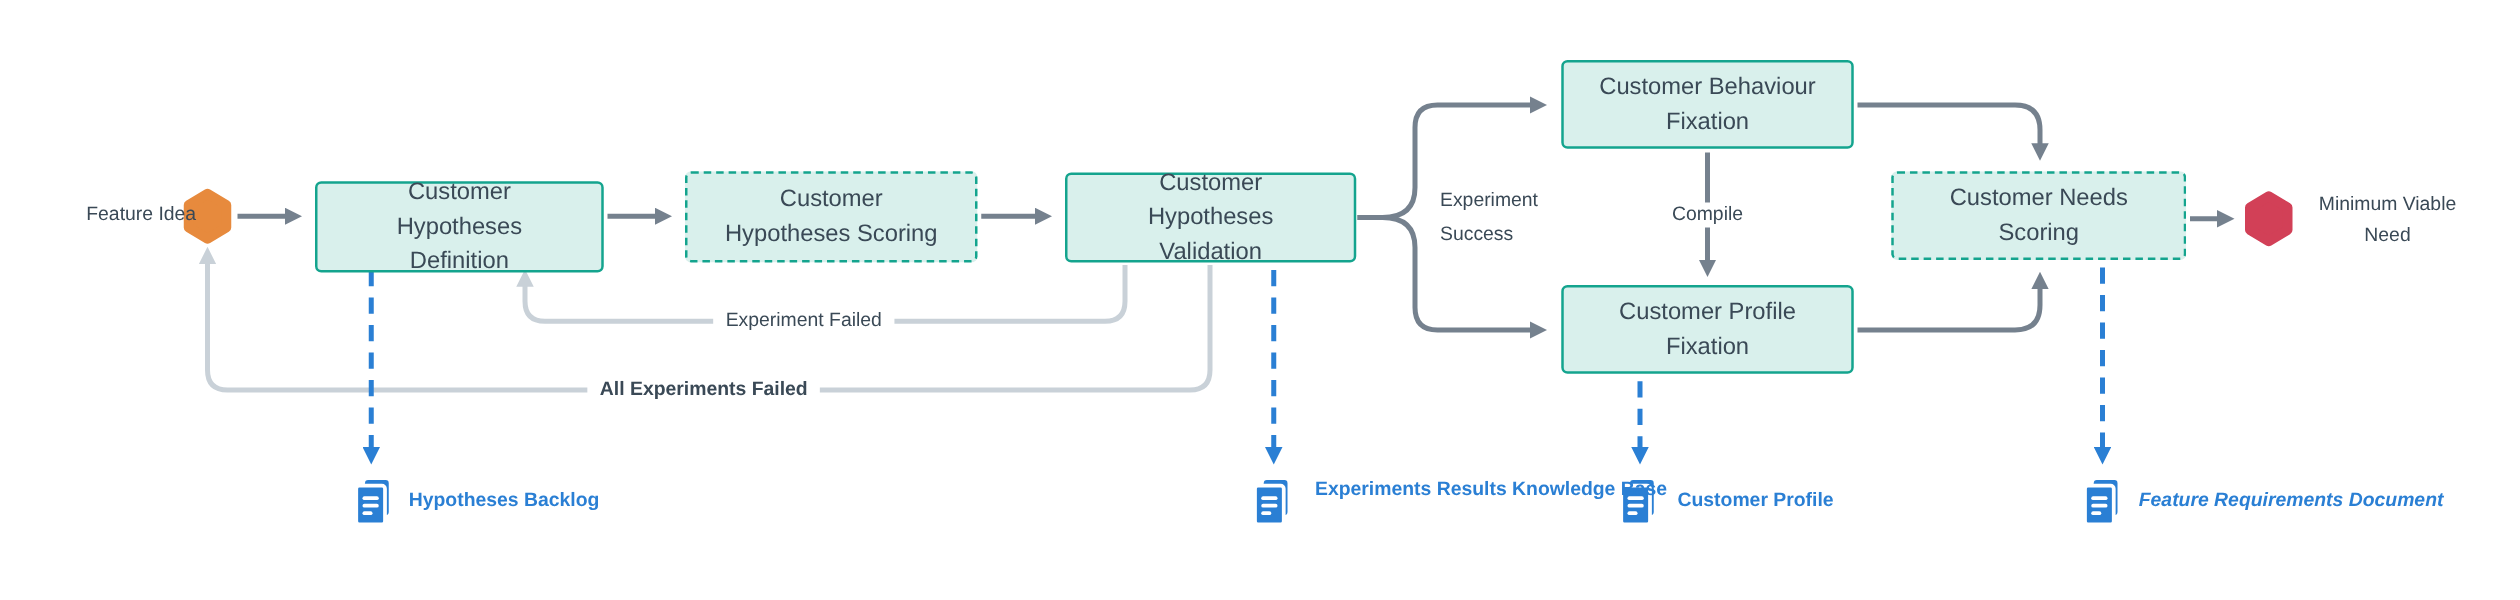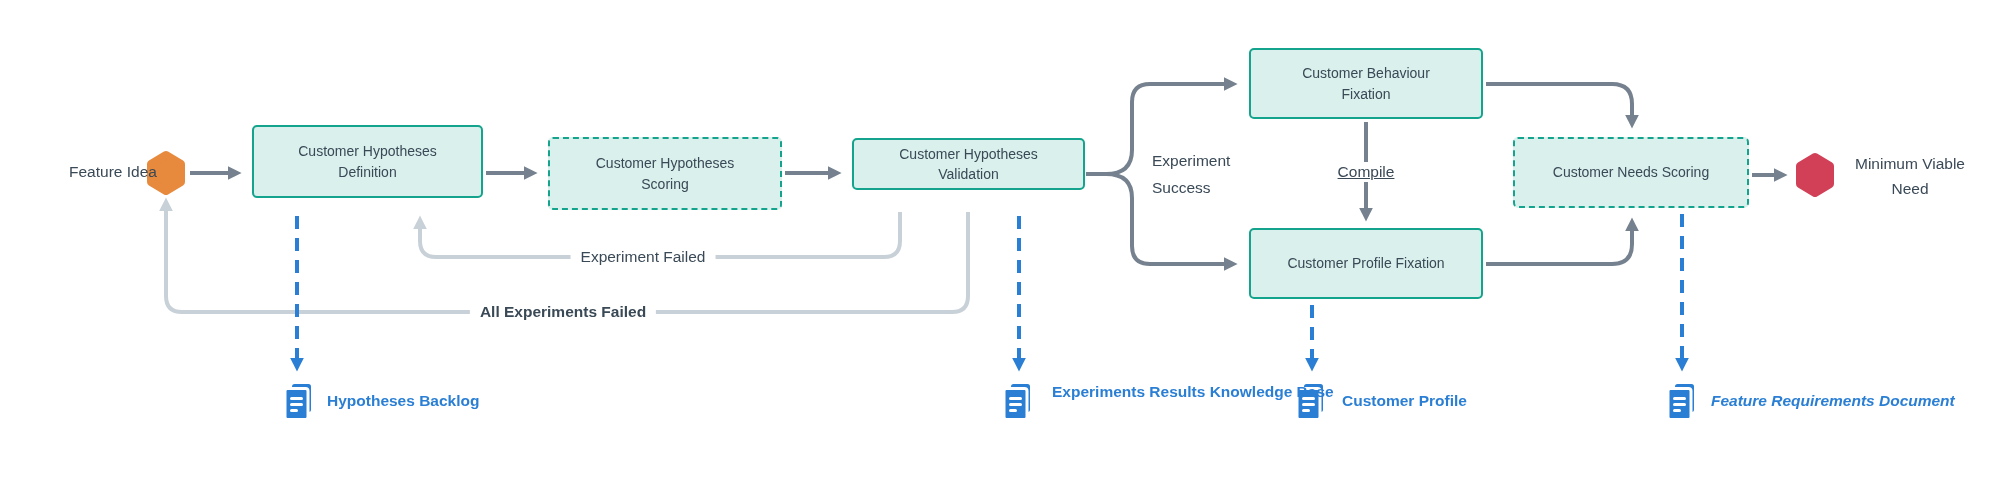--- a/index.html
+++ b/index.html
@@ -5,21 +5,21 @@
   html,body{margin:0;padding:0;background:#fff;}
   .canvas{
     position:relative;width:2016px;height:480px;background:#ffffff;
     font-family:"Liberation Sans", sans-serif;color:#3a4956;overflow:hidden;
   }
   svg.wires{position:absolute;left:0;top:0;}
   .node{
     position:absolute;box-sizing:border-box;
     background:#d9f0ec;border:2.5px solid #14a48e;border-radius:5px;
     display:flex;align-items:center;justify-content:center;text-align:center;
-    font-size:14px;line-height:1.45;color:#3a4956;padding:4px 28px;
+    font-size:19px;line-height:1.45;color:#3a4956;padding:4px 28px;
   }
   .node.dashed{border-style:dashed;}
   .lbl{position:absolute;font-size:15.5px;color:#3a4956;white-space:nowrap;}
   .pre{white-space:pre-line;}
   .edge-label{
     position:absolute;font-size:15.5px;color:#3a4956;background:#ffffff;
     padding:1px 10px;transform:translate(-50%,-50%);white-space:nowrap;
   }
   .artifact-label{
     position:absolute;font-size:15.5px;font-weight:700;color:#2a7fd4;white-space:nowrap;
@@ -63,46 +63,46 @@
 
     <path d="M 297 216 V 366" fill="none" stroke="#2a7fd4" stroke-width="4" stroke-dasharray="13 9" marker-end="url(#ah-blue)"></path>
     <path d="M 1019 216 V 366" fill="none" stroke="#2a7fd4" stroke-width="4" stroke-dasharray="13 9" marker-end="url(#ah-blue)"></path>
     <path d="M 1312 305 V 366" fill="none" stroke="#2a7fd4" stroke-width="4" stroke-dasharray="13 9" marker-end="url(#ah-blue)"></path>
     <path d="M 1682 214 V 366" fill="none" stroke="#2a7fd4" stroke-width="4" stroke-dasharray="13 9" marker-end="url(#ah-blue)"></path>
 
     <polygon points="166,155 181,164 181,182 166,191 151,182 151,164" fill="#e78a3d" stroke="#e78a3d" stroke-width="8" stroke-linejoin="round"></polygon>
     <polygon points="1815,157 1830,166 1830,184 1815,193 1800,184 1800,166" fill="#d24057" stroke="#d24057" stroke-width="8" stroke-linejoin="round"></polygon>
   </svg>
 
-  <div class="node" style="left:252px;top:125px;width:231px;height:73px;">
+  <div class="node" style="left:252px;top:145px;width:231px;height:73px;">
     <span>Customer Hypotheses Definition</span>
   </div>
   <div class="node dashed" style="left:548px;top:137px;width:234px;height:73px;align-items:center;">
     <span>Customer Hypotheses Scoring</span>
   </div>
-  <div class="node" style="left:852px;top:138px;width:233px;height:52px;">
+  <div class="node" style="left:852px;top:138px;width:233px;height:72px;">
     <span>Customer Hypotheses Validation</span>
   </div>
   <div class="node" style="left:1249px;top:48px;width:234px;height:71px;">
     <span>Customer Behaviour Fixation</span>
   </div>
   <div class="node" style="left:1249px;top:228px;width:234px;height:71px;">
     <span>Customer Profile Fixation</span>
   </div>
   <div class="node dashed" style="left:1513px;top:137px;width:236px;height:71px;">
     <span>Customer Needs Scoring</span>
   </div>
 
   <div class="lbl" style="left:34px;top:163px;margin-left:35px;">Feature Idea</div>
   <div class="lbl pre" style="left:1845px;top:151px;width:130px;text-align:center;line-height:25px;">Minimum Viable
 Need</div>
 
   <div class="lbl pre" style="left:1152px;top:147px;line-height:27px;">Experiment
 Success</div>
-  <div class="edge-label" style="left:1366px;top:172px;text-decoration:underline;">Compile</div>
+  <div class="edge-label" style="left:1366px;top:172px;">Compile</div>
   <div class="edge-label" style="left:643px;top:257px;">Experiment Failed</div>
   <div class="edge-label" style="left:563px;top:312px;font-weight:bold;">All Experiments Failed</div>
 
   <svg class="doc-icon" style="left:283px;top:383px;" viewBox="0 0 30 38">
     <rect x="9" y="1" width="19" height="28" rx="2.5" fill="#2a7fd4"></rect>
     <rect x="2" y="5.5" width="23" height="31" rx="2.5" fill="#2a7fd4" stroke="#ffffff" stroke-width="3"></rect>
     <rect x="7" y="14" width="13" height="3" rx="1.5" fill="#ffffff"></rect>
     <rect x="7" y="20" width="13" height="3" rx="1.5" fill="#ffffff"></rect>
     <rect x="7" y="26" width="8" height="3" rx="1.5" fill="#ffffff"></rect>
   </svg>

